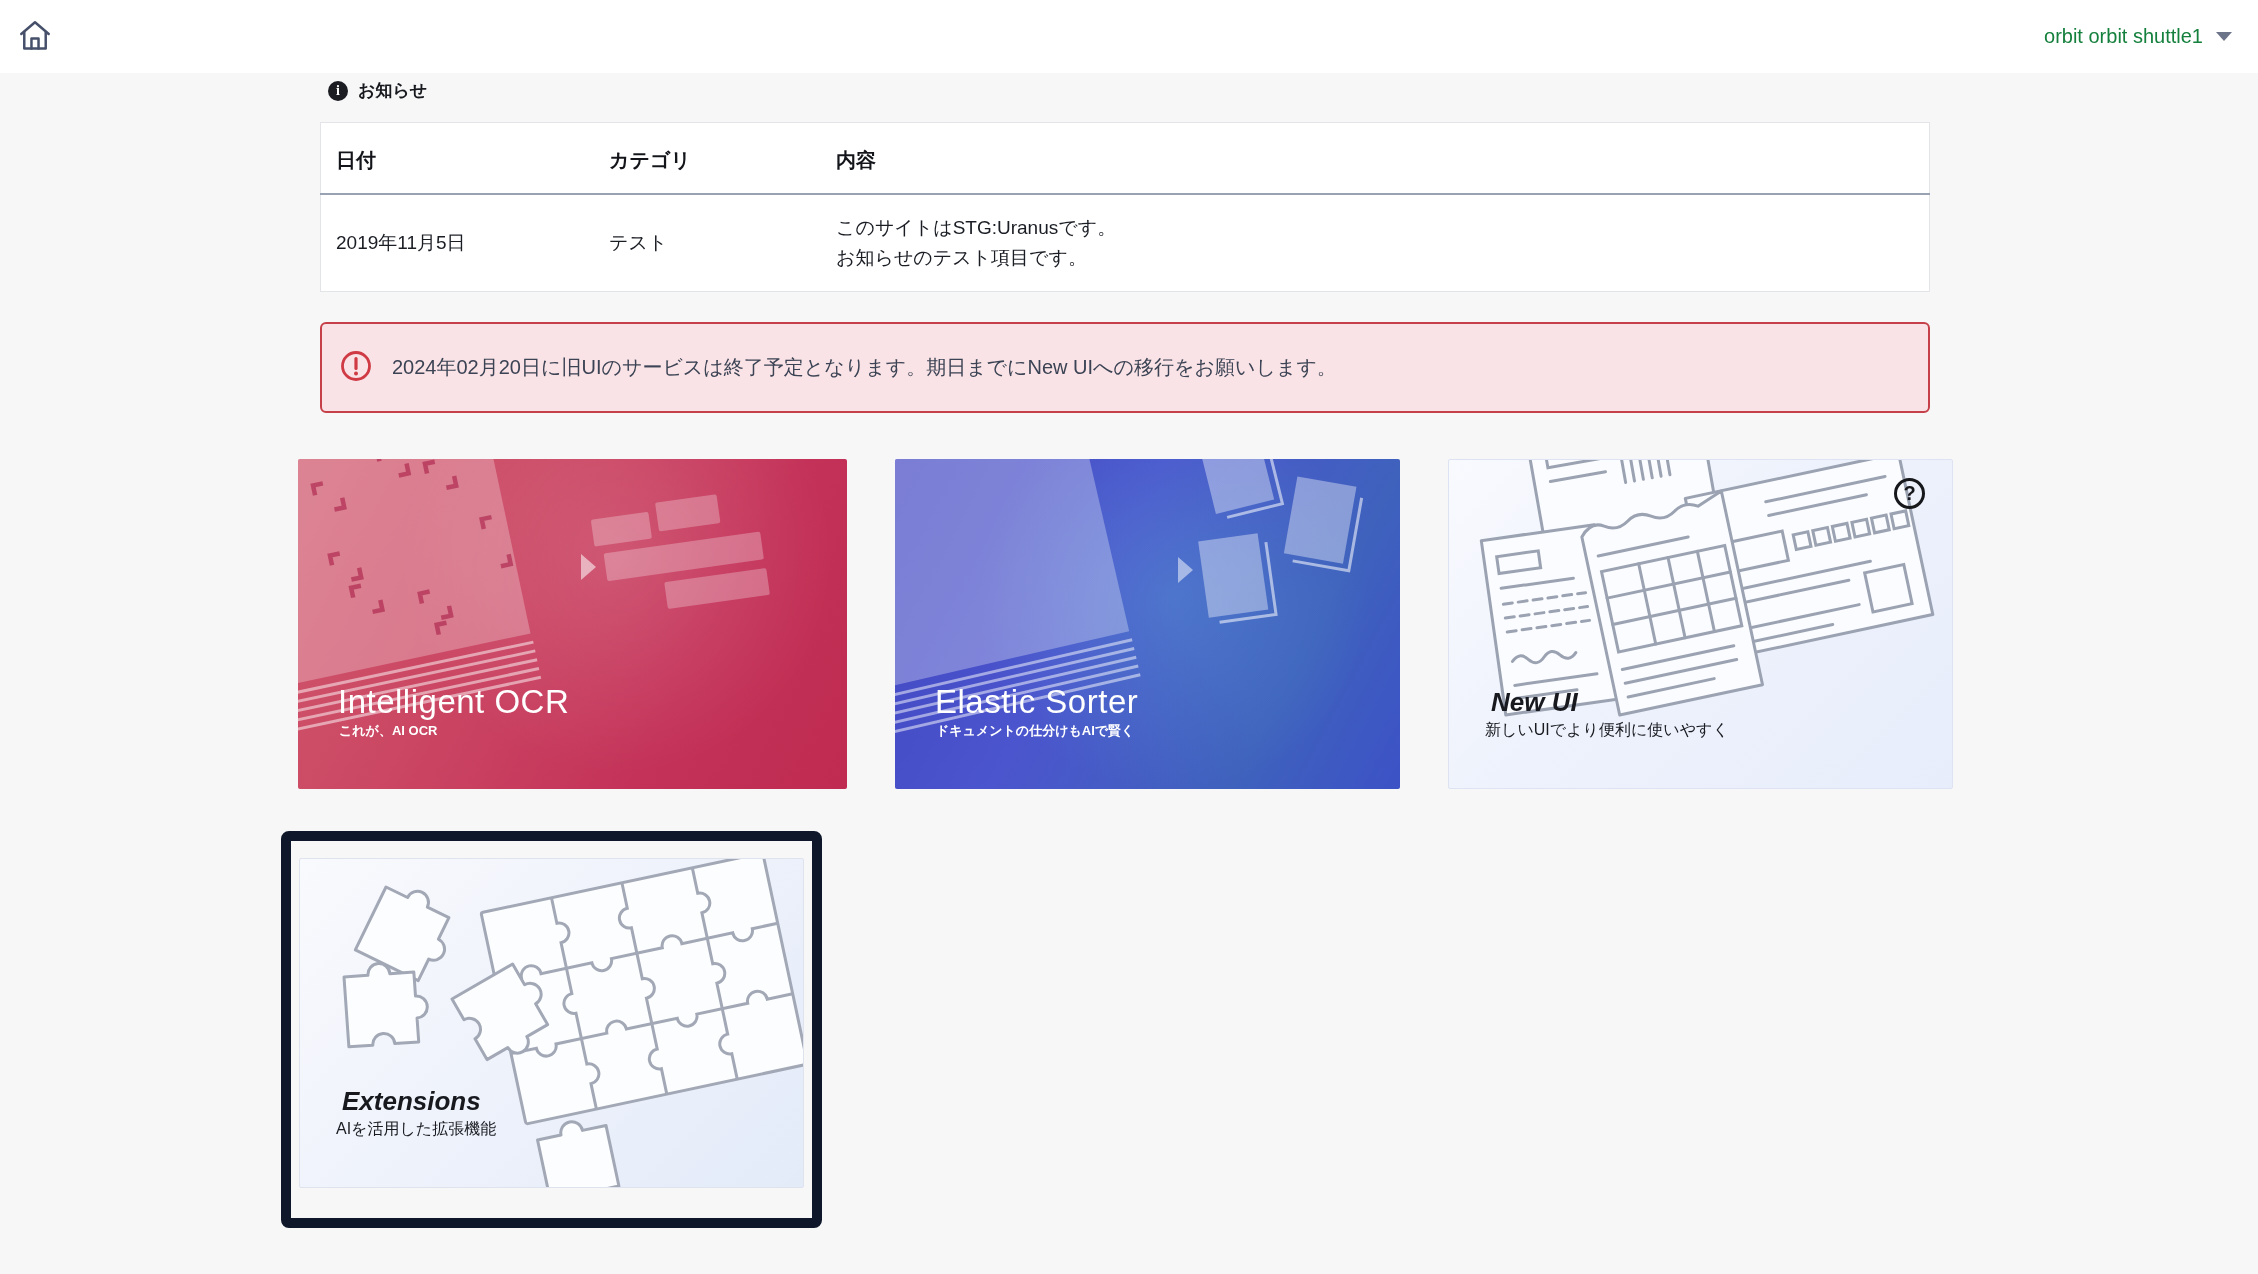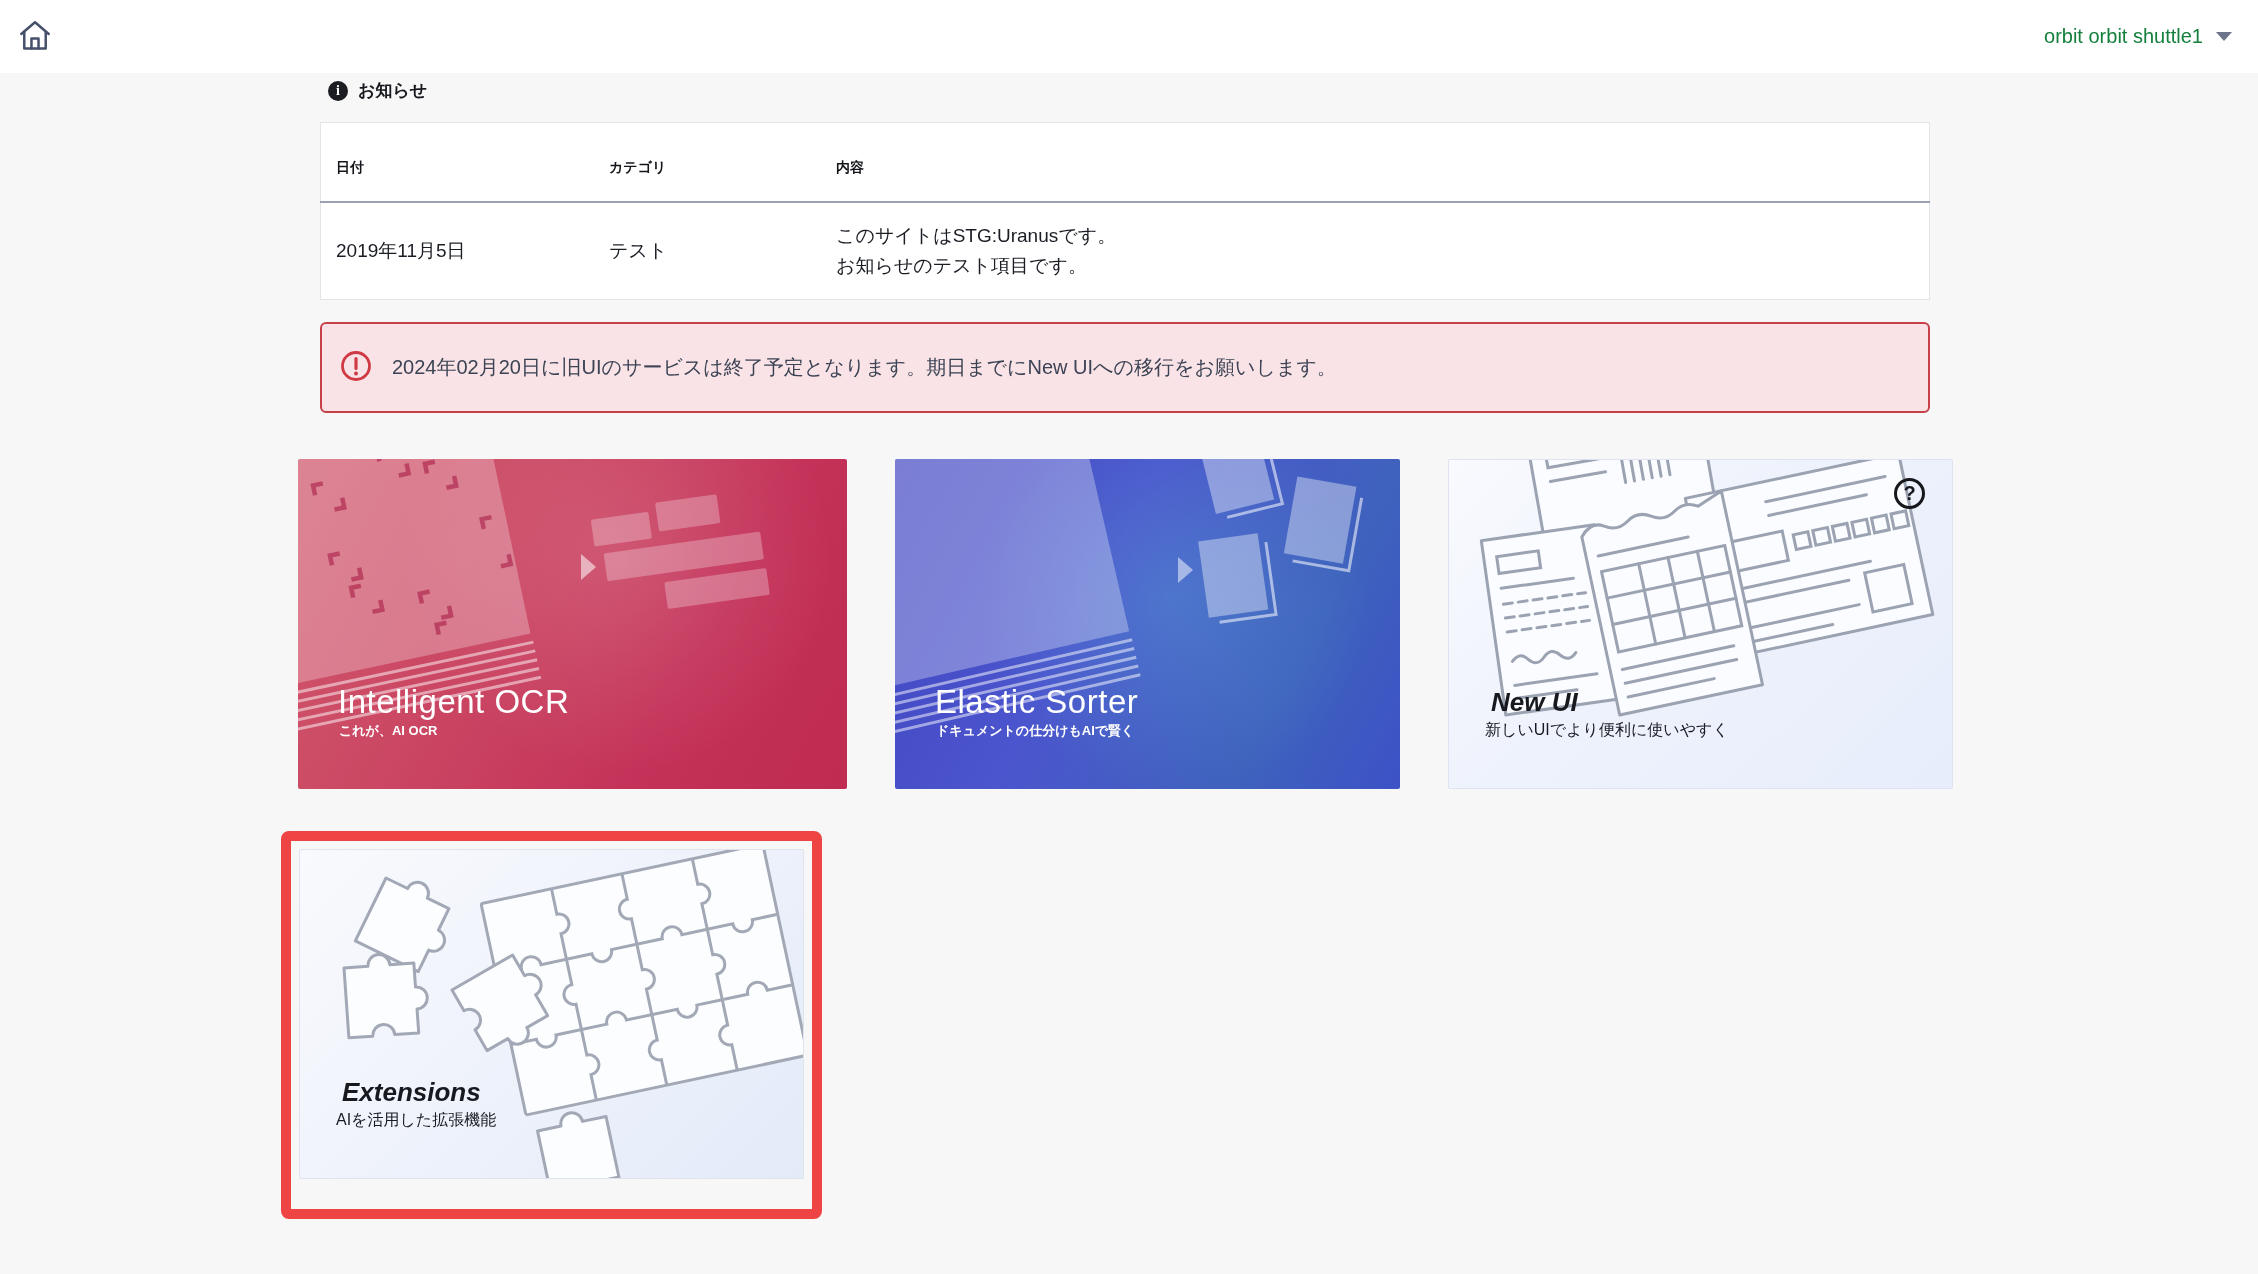--- a/index.html
+++ b/index.html
@@ -10,21 +10,21 @@
   .app-header{position:absolute;top:0;left:0;width:100%;height:73px;background:#ffffff;}
   .home-btn{position:absolute;left:16px;top:18px;width:38px;height:38px;background:none;border:none;cursor:pointer;padding:0;}
   .user-menu{position:absolute;right:26px;top:0;height:73px;display:flex;align-items:center;gap:13px;cursor:pointer;}
   .user-name{font-size:20px;color:#15803d;}
   .caret{width:0;height:0;border-left:8px solid transparent;border-right:8px solid transparent;border-top:9px solid #6b7489;}
 
   
   .section-title{position:absolute;left:328px;top:79px;display:flex;align-items:center;gap:10px;font-size:17px;font-weight:bold;color:#17191e;}
   .info-badge{width:20px;height:20px;border-radius:50%;background:#1b1d22;color:#fff;display:flex;align-items:center;justify-content:center;font-size:14px;font-weight:bold;font-family:"Liberation Serif",serif;}
   .ann-table{position:absolute;left:320px;top:122px;width:1610px;border-collapse:collapse;background:#ffffff;border:1px solid #e3e4e8;}
-  .ann-table th{height:66px;text-align:left;font-size:14px;font-weight:bold;color:#13151a;padding:12px 0 0 15px;border-bottom:2px solid #98a2b3;}
+  .ann-table th{height:66px;text-align:left;font-size:20px;font-weight:bold;color:#13151a;padding:4px 0 0 15px;border-bottom:2px solid #98a2b3;}
   .ann-table td{height:96px;font-size:19px;color:#1a1d24;padding:0 0 0 15px;vertical-align:middle;}
   .col-date{width:258px;} .col-cat{width:212px;}
   .content-line{line-height:30px;}
 
   
   .alert{position:absolute;left:320px;top:322px;width:1610px;box-sizing:border-box;min-height:91px;border:2px solid #c64049;border-radius:6px;background:#f9e3e6;display:flex;align-items:center;gap:19px;padding:11px 24px 11px 17px;}
   .alert-text{font-size:20px;line-height:33px;color:#3b4354;}
   .alert-link{color:#2c5fd6;text-decoration:underline;cursor:pointer;}
 
   
@@ -41,21 +41,21 @@
       radial-gradient(circle at 58% 30%, rgba(255,255,255,.13), rgba(255,255,255,0) 55%),
       linear-gradient(118deg,#d0576c 0%,#cb4763 35%,#c43259 70%,#bf2b51 100%); padding-left: 44px;}
   .card-sorter{background:
       radial-gradient(circle at 55% 42%, rgba(96,190,215,.28), rgba(96,190,215,0) 58%),
       linear-gradient(118deg,#4146c1 0%,#4b55cd 40%,#3f62bd 75%,#3c52c6 100%);}
   .card-newui{background:linear-gradient(135deg,#f8fafe 0%,#eef2fc 45%,#e7edfb 100%);border:1px solid #dde3f2;box-sizing:border-box;}
   .card-ext{background:linear-gradient(135deg,#f9fafd 0%,#eef2fb 50%,#e3ebf9 100%);border:1px solid #dfe3ee;box-sizing:border-box;}
   .help-badge{position:absolute;top:18px;right:27px;width:31px;height:31px;box-sizing:border-box;border:3px solid #17181c;border-radius:50%;display:flex;align-items:center;justify-content:center;font-size:20px;font-weight:bold;color:#17181c;background:transparent;}
 
   
-  .annotation{position:absolute;left:281px;top:831px;border:10px solid #ef4444;border-radius:8px;padding:8px 8px 30px 8px;}
+  .annotation{position:absolute;left:281px;top:831px;border:10px solid #0f172a;border-radius:8px;padding:17px 8px 30px 8px;}
 
   .line-art{stroke:#9ba3b2;stroke-width:3;fill:#fbfcff;stroke-linejoin:round;stroke-linecap:round;}
   .line-only{stroke:#9ba3b2;stroke-width:3;fill:none;stroke-linecap:round;}
   .piece{stroke:#a2a8b5;stroke-width:3;fill:#fcfdff;stroke-linejoin:round;}
 </style>
 </head>
 <body>
 
 <div class="canvas">
 

